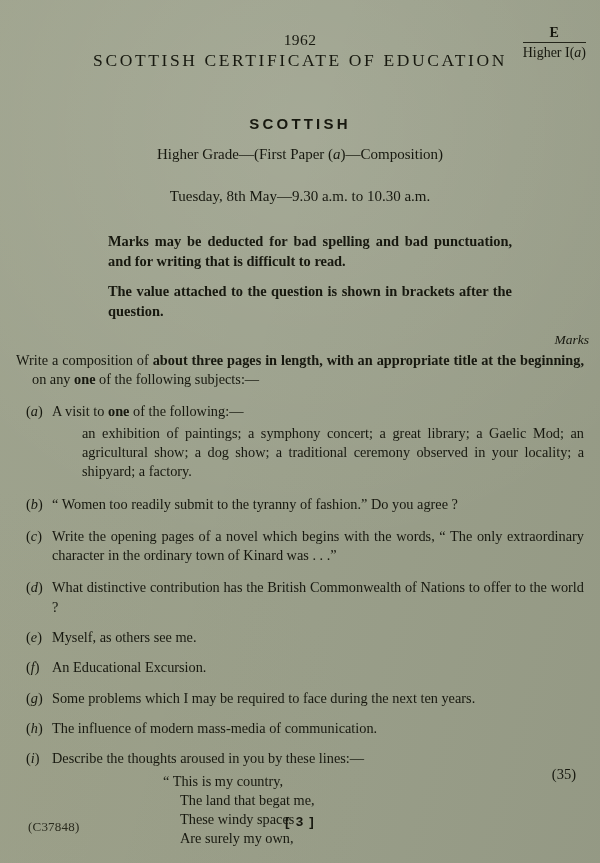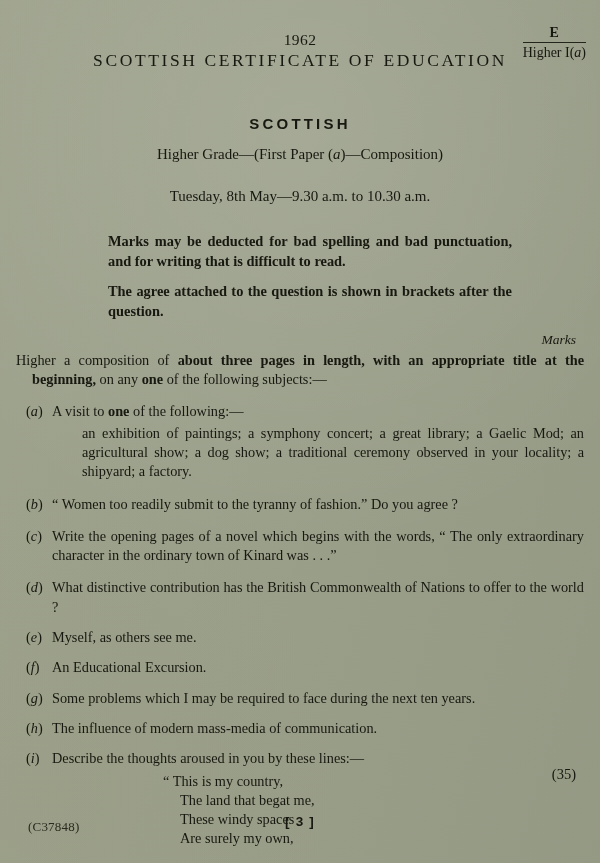--- a/index.html
+++ b/index.html
@@ -111,21 +111,21 @@
     text-align: justify;
   }
   .rubric p { margin: 0; }
   .rubric p + p { margin-top: 9px; }
 
   
   .marks-label {
     text-align: right;
     font-style: italic;
     font-size: 13.5px;
-    padding-right: 24px;
+    padding-right: 11px;
     margin-top: 10px;
   }
 
   
   .body-text {
     padding: 0 16px 0 16px;
     font-size: 14.3px;
     line-height: 1.35;
   }
   .lead {
@@ -219,29 +219,29 @@
   <div class="cert-title">SCOTTISH CERTIFICATE OF EDUCATION</div>
 
   <div class="subject">SCOTTISH</div>
 
   <div class="paper-line"><span>Higher Grade—(First Paper (</span><span class="it">a</span><span>)—Composition)</span></div>
 
   <div class="datetime-line">Tuesday, 8th May—9.30 a.m. to 10.30 a.m.</div>
 
   <div class="rubric">
     <p>Marks may be deducted for bad spelling and bad punctuation, and for writing that is difficult to read.</p>
-    <p><span>The agree attached to the question is shown in brackets</span>
+    <p><span>The value attached to the question is shown in brackets</span>
       <span>after the question.</span></p>
   </div>
 
   <div class="marks-label">Marks</div>
 
   <div class="body-text">
 
-    <p class="lead"><span class="hang">Higher a composition of </span><b class="s">about three pages in length, with an appropriate title at the beginning,</b><span> on any </span><b class="s">one</b><span> of the following subjects:—</span></p>
+    <p class="lead"><span class="hang">Write a composition of </span><b class="s">about three pages in length, with an appropriate title at the beginning,</b><span> on any </span><b class="s">one</b><span> of the following subjects:—</span></p>
 
     <div class="qlist">
 
       <div class="qitem">
         <span class="qlabel"><span>(</span><span class="let">a</span><span>)</span></span>
         <span class="qtext"><span>A visit to </span><b class="s">one</b><span> of the following:—</span></span>
         <div class="sublist">an exhibition of paintings;  a symphony concert;  a great library;  a Gaelic Mod;  an agricultural show;  a dog show;  a traditional ceremony observed in your locality;  a shipyard;  a factory.</div>
       </div>
 
       <div class="qitem">

